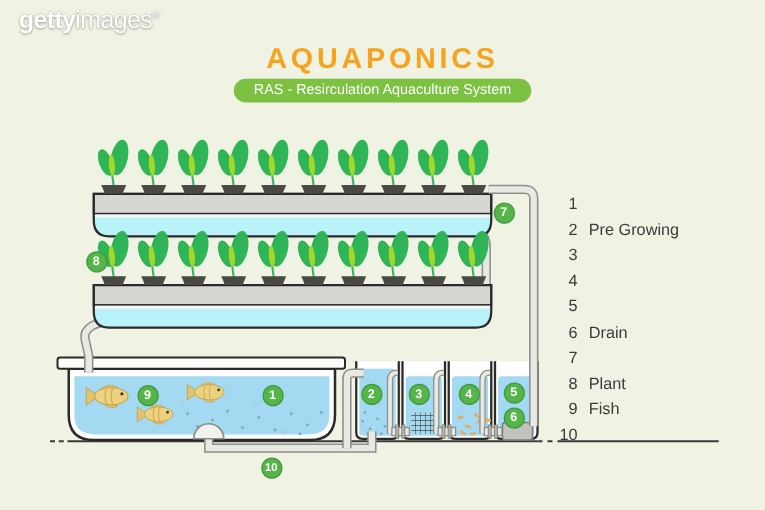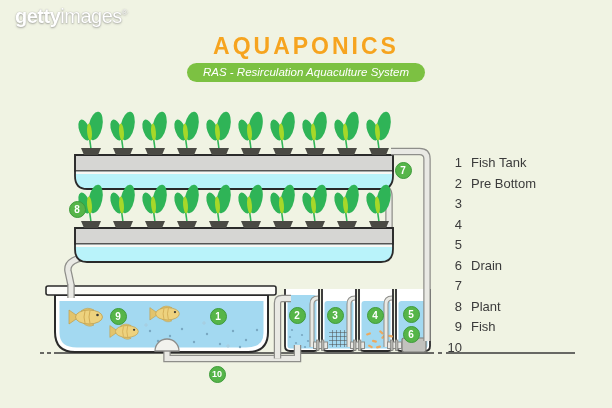--- a/index.html
+++ b/index.html
@@ -15,21 +15,21 @@
   }
   .watermark .b{font-weight:bold;}
   .watermark .r{font-size:8px;vertical-align:super;}
   .title{
     position:absolute;left:0;top:33px;width:612px;text-align:center;
     font-size:23px;font-weight:bold;letter-spacing:3px;color:var(--accent_orange,#f6a41f);
   }
   .badge-wrap{position:absolute;left:0;top:62px;width:612px;text-align:center;}
   .badge{
     display:inline-block;background:var(--badge_green,#7cc142);color:#fff;
-    font-size:11.5px;line-height:13px;padding:3px 16px;border-radius:10px;font-style:italic;
+    font-size:11.5px;line-height:13px;padding:3px 16px;border-radius:10px;
   }
   svg.diagram{position:absolute;left:0;top:0;}
   .legend{position:absolute;left:441px;top:153px;font-size:13px;color:#3b3b3b;}
   .legend-row{display:flex;height:20.5px;line-height:20.5px;}
   .legend-num{width:21px;text-align:right;margin-right:9px;}
   .marker{
     position:absolute;width:17px;height:17px;border-radius:50%;
     background:var(--marker_green,#56b549);border:1.5px solid var(--marker_border,#3e9b3b);
     box-sizing:border-box;color:#fff;font-size:10px;font-weight:bold;
     display:flex;align-items:center;justify-content:center;
@@ -245,25 +245,24 @@
   <div class="marker" style="left:402.5px;top:306px;">5</div>
   <div class="marker" style="left:402.5px;top:325.5px;">6</div>
   <div class="marker" style="left:394.5px;top:161.5px;">7</div>
   <div class="marker" style="left:68.5px;top:200.5px;">8</div>
   <div class="marker" style="left:109.5px;top:307.5px;">9</div>
   <div class="marker small-font" style="left:208.5px;top:365.5px;">10</div>
 
   <div class="legend" id="legend">
       <div class="legend-row">
         <span class="legend-num">1</span>
-        <span>Fish Tank</span>
       </div>
       <div class="legend-row">
         <span class="legend-num">2</span>
-        <span>Pre Bottom</span>
+        <span>Pre Growing</span>
       </div>
       <div class="legend-row">
         <span class="legend-num">3</span>
       </div>
       <div class="legend-row">
         <span class="legend-num">4</span>
       </div>
       <div class="legend-row">
         <span class="legend-num">5</span>
       </div>

